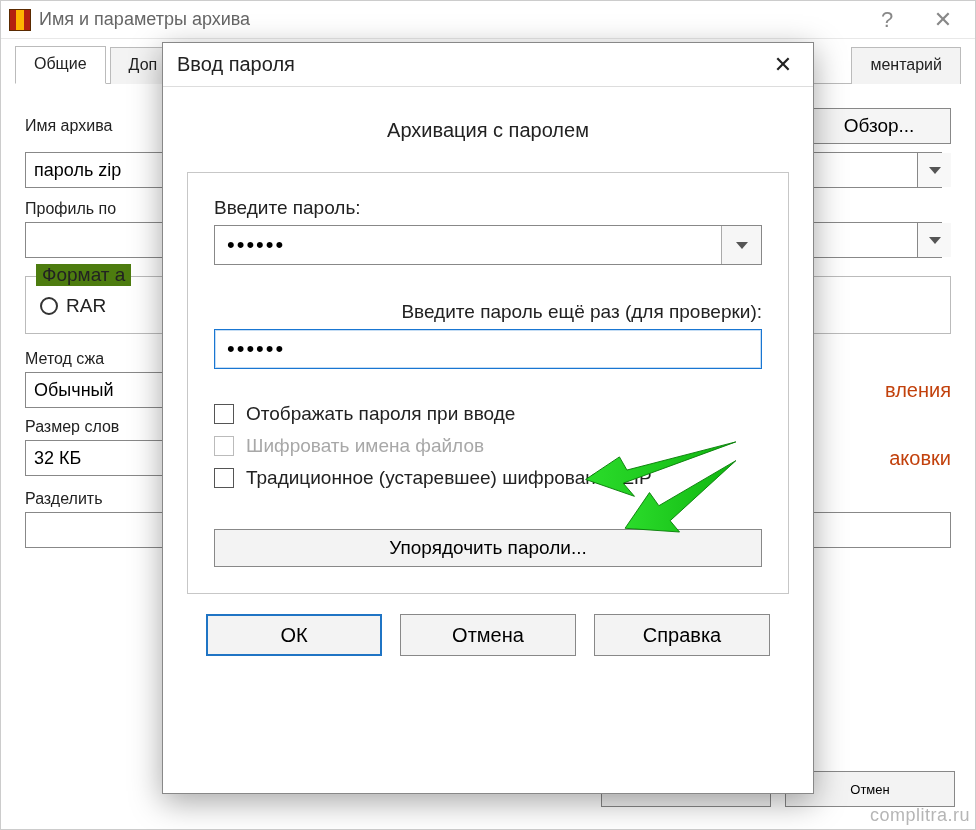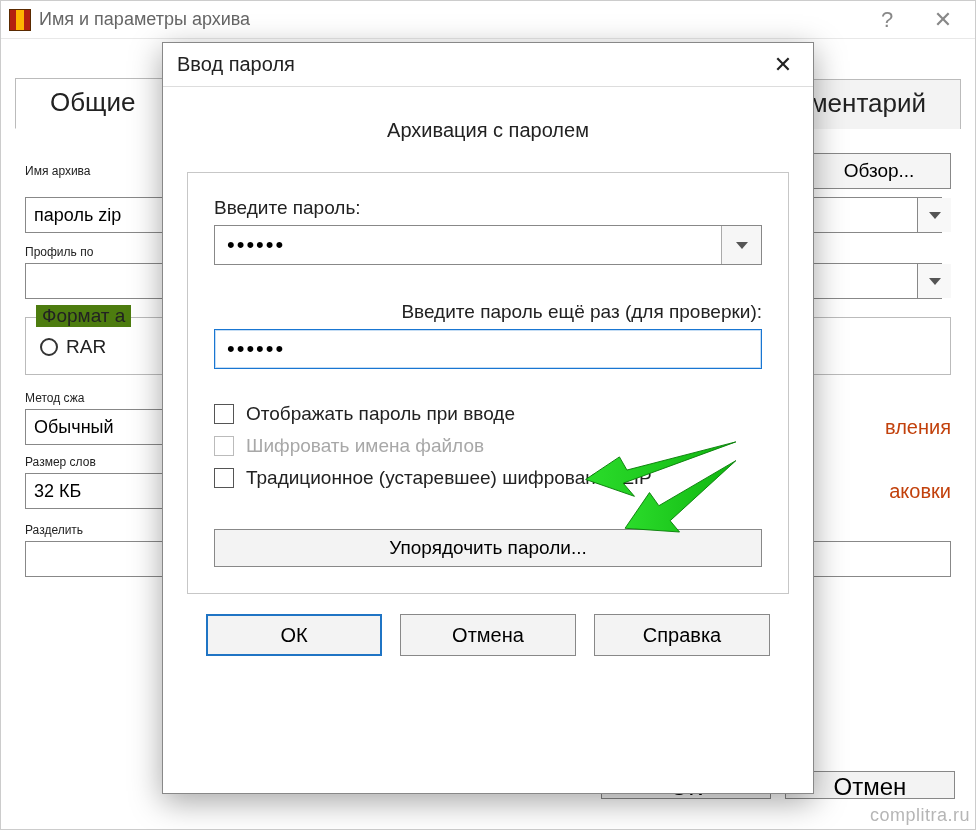--- a/index.html
+++ b/index.html
@@ -34,30 +34,30 @@
   }
   .bgwin-title { color: #666; font-size: 18px; flex: 1; }
   .bgwin-help, .bgwin-close {
     width: 56px; height: 38px; display: flex; align-items: center; justify-content: center;
     color: #888; font-size: 22px;
   }
 
   .bgwin-body { padding: 6px 14px 14px 14px; }
   .tabs { display: flex; align-items: flex-end; gap: 4px; border-bottom: 1px solid #bbb; }
   .tab {
-    padding: 8px 34px 10px; font-size: 26px; color: #222;
+    padding: 8px 18px 10px; font-size: 16px; color: #222;
     background: #f3f3f3; border: 1px solid #bbb; border-bottom: none;
-    position: relative; top: 1px; margin-top: 32px;
+    position: relative; top: 1px;
   }
   .tab.active { background: #fff; border-bottom: 1px solid #fff; }
   .tab.rightclip { margin-left: auto; }
 
   .bg-content { padding: 24px 10px 10px 10px; }
   .bg-row { margin-bottom: 8px; }
-  .bg-label { font-size: 12px; display: block; margin-bottom: 4px; }
+  .bg-label { font-size: 16px; display: block; margin-bottom: 4px; }
   .bg-inputrow { display: flex; align-items: center; gap: 10px; }
   .bg-input, .bg-select {
     height: 36px; border: 1px solid #888; background: #fff;
     font-size: 18px; padding: 0 8px; flex: 1;
   }
   .bg-input.short { width: 140px; flex: none; }
   .bg-browse {
     height: 36px; width: 144px; border: 1px solid #888; background: #f5f5f5;
     font-size: 19px;
   }
@@ -80,21 +80,21 @@
   .radio-row { display: flex; align-items: center; gap: 8px; font-size: 19px; margin-top: 6px; }
   .radio { width: 18px; height: 18px; border: 2px solid #333; border-radius: 50%; }
 
   .bg-right-truncated { color: #c2410c; font-size: 20px; }
 
   .bg-buttons {
     position: absolute; left: 0; right: 0; bottom: 6px; height: 52px;
     display: flex; gap: 14px; justify-content: flex-end; padding-right: 20px;
   }
   .bg-btn {
-    width: 170px; height: 28px; border: 1px solid #888; background: #f3f3f3; font-size: 24px;
+    width: 170px; height: 36px; border: 1px solid #888; background: #f3f3f3; font-size: 13px;
   }
 
   
   .modal {
     position: absolute; left: 162px; top: 42px; width: 652px; height: 752px;
     background: #fff; border: 1px solid #888;
     box-shadow: 0 8px 30px rgba(0,0,0,0.35);
     display: flex; flex-direction: column;
   }
   .modal-titlebar {
@@ -262,21 +262,21 @@
       </div>
 
       <span class="m-lbl">Введите пароль ещё раз (для проверки):</span>
       <div class="m-field highlight">
         <input type="password" value="••••••" style="">
       </div>
 
       <div class="m-checks">
         <div class="m-check-row">
           <span class="m-check"></span>
-          <span>Отображать пароль при вводе</span>
+          <span>Отображать пароля при вводе</span>
         </div>
         <div class="m-check-row disabled">
           <span class="m-check disabled"></span>
           <span>Шифровать имена файлов</span>
         </div>
         <div class="m-check-row">
           <span class="m-check"></span>
           <span>Традиционное (устаревшее) шифрование ZIP</span>
         </div>
       </div>

